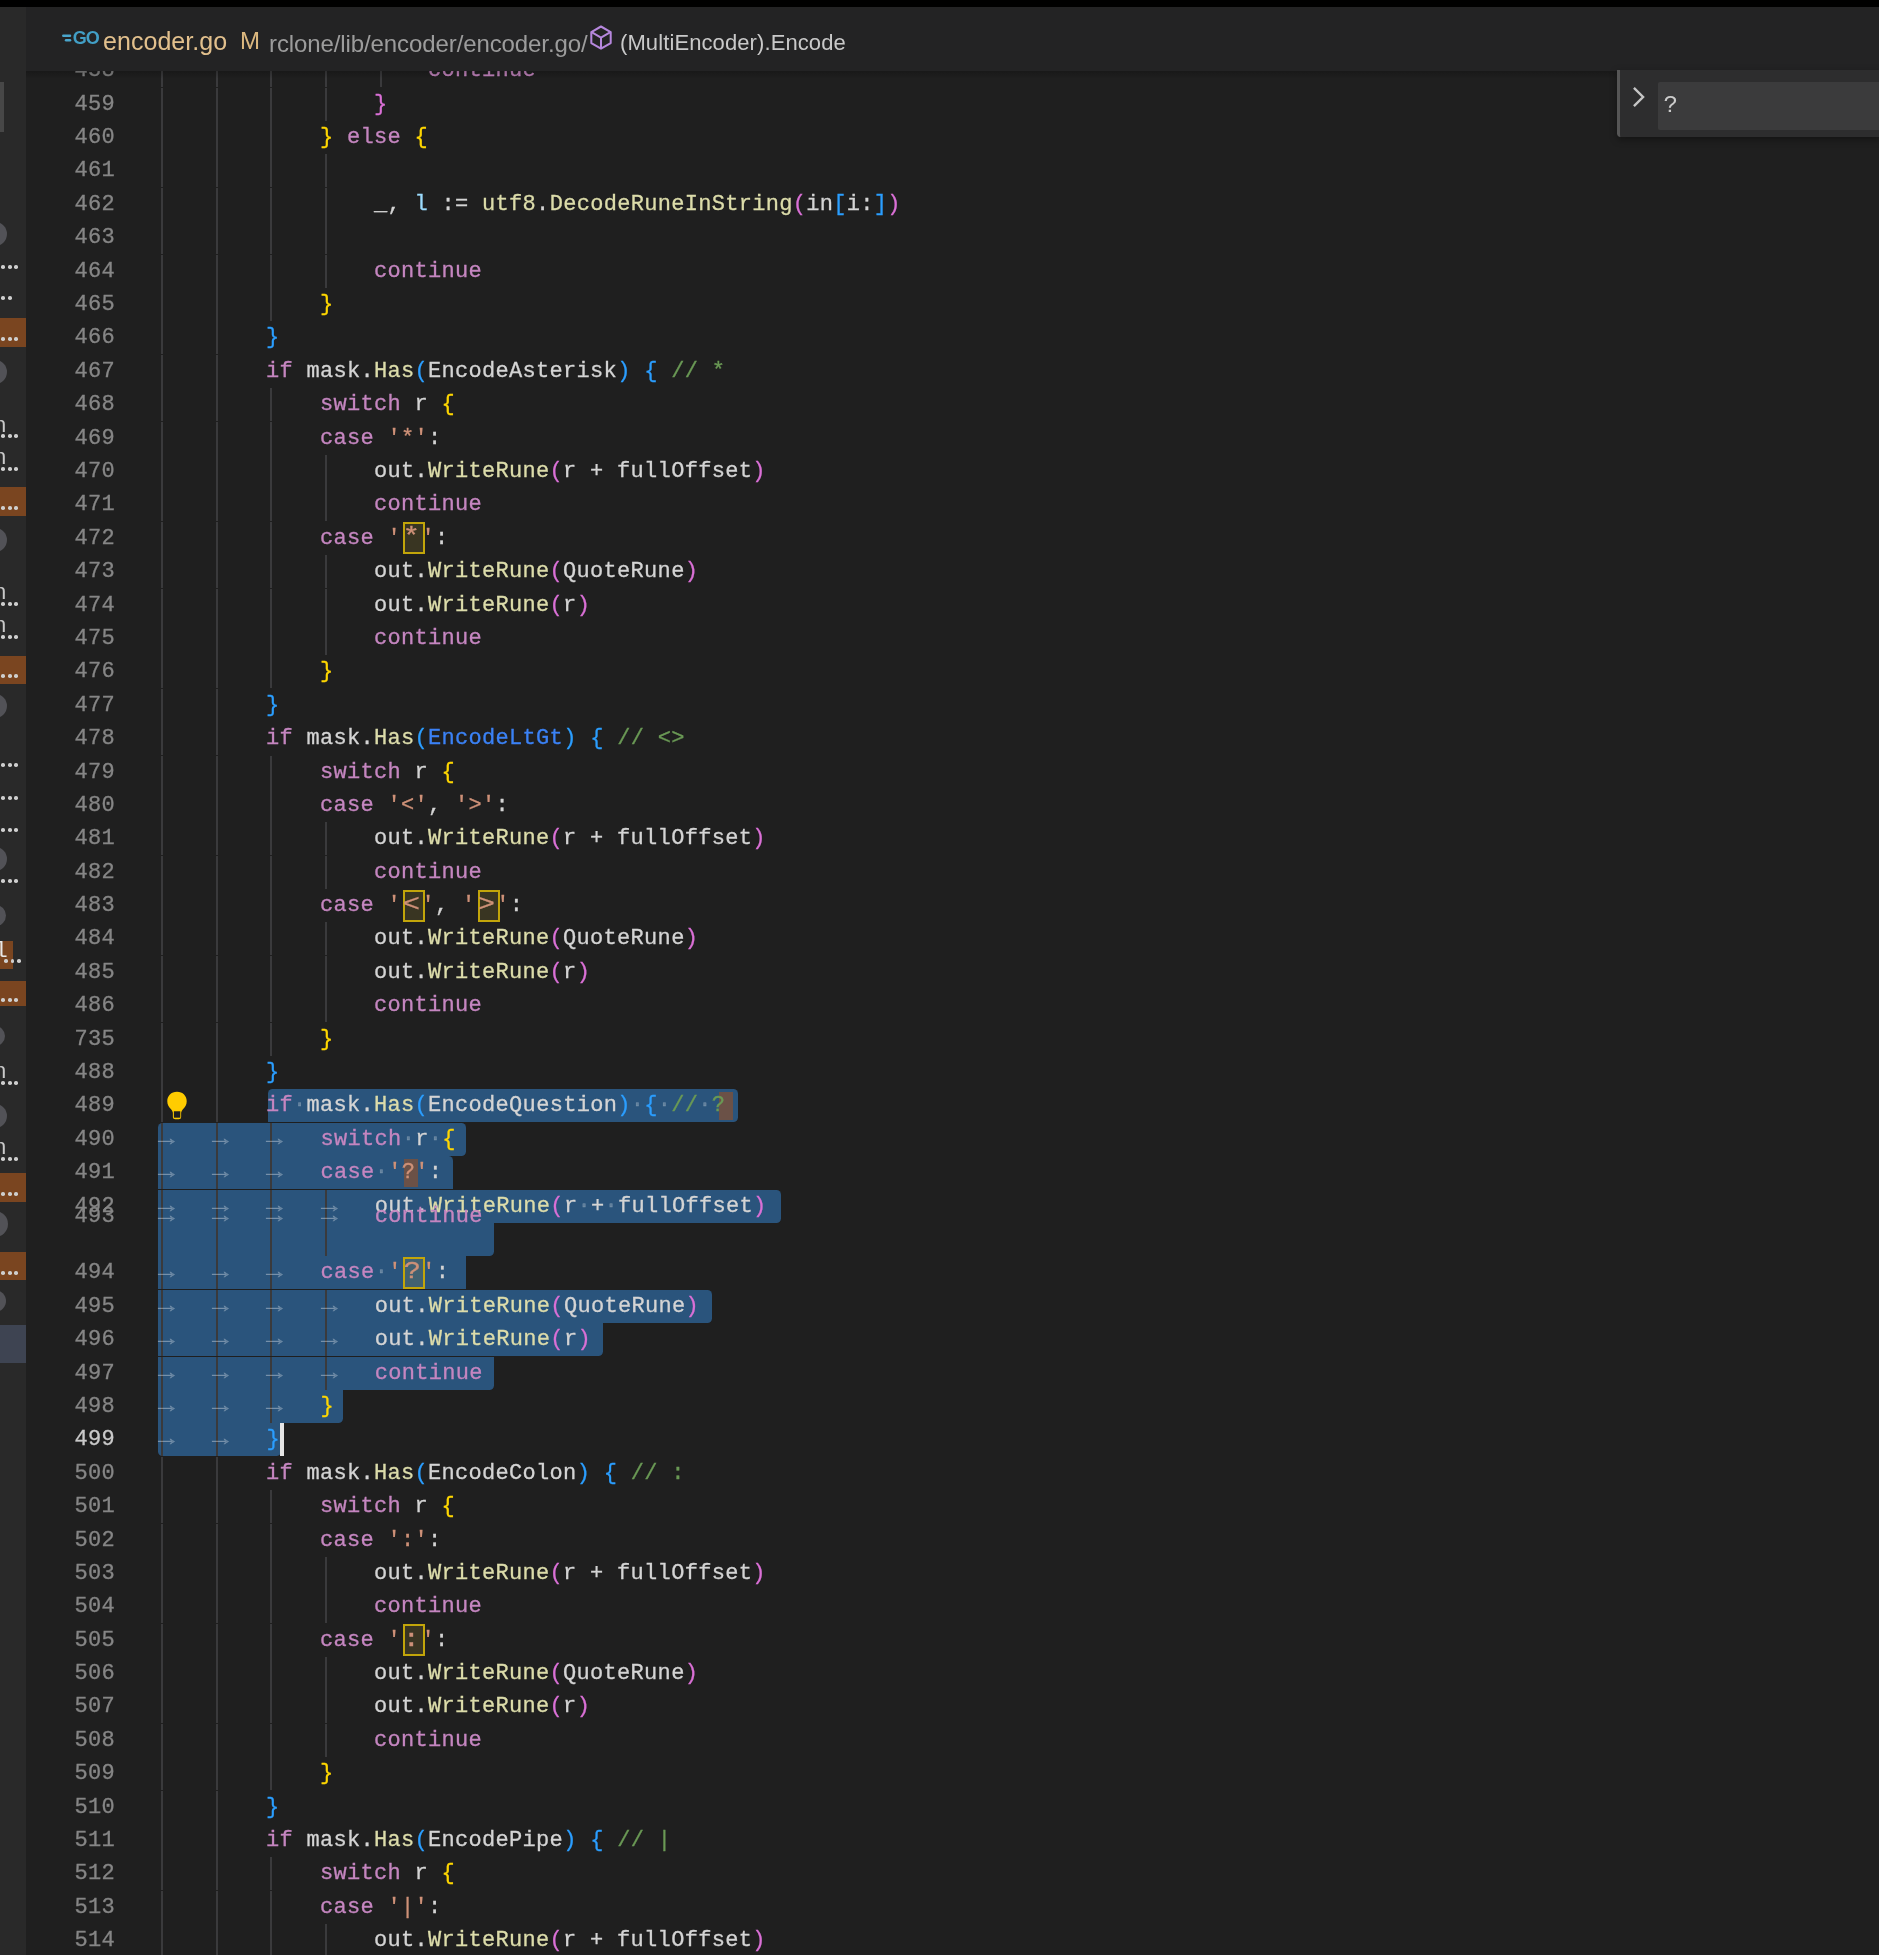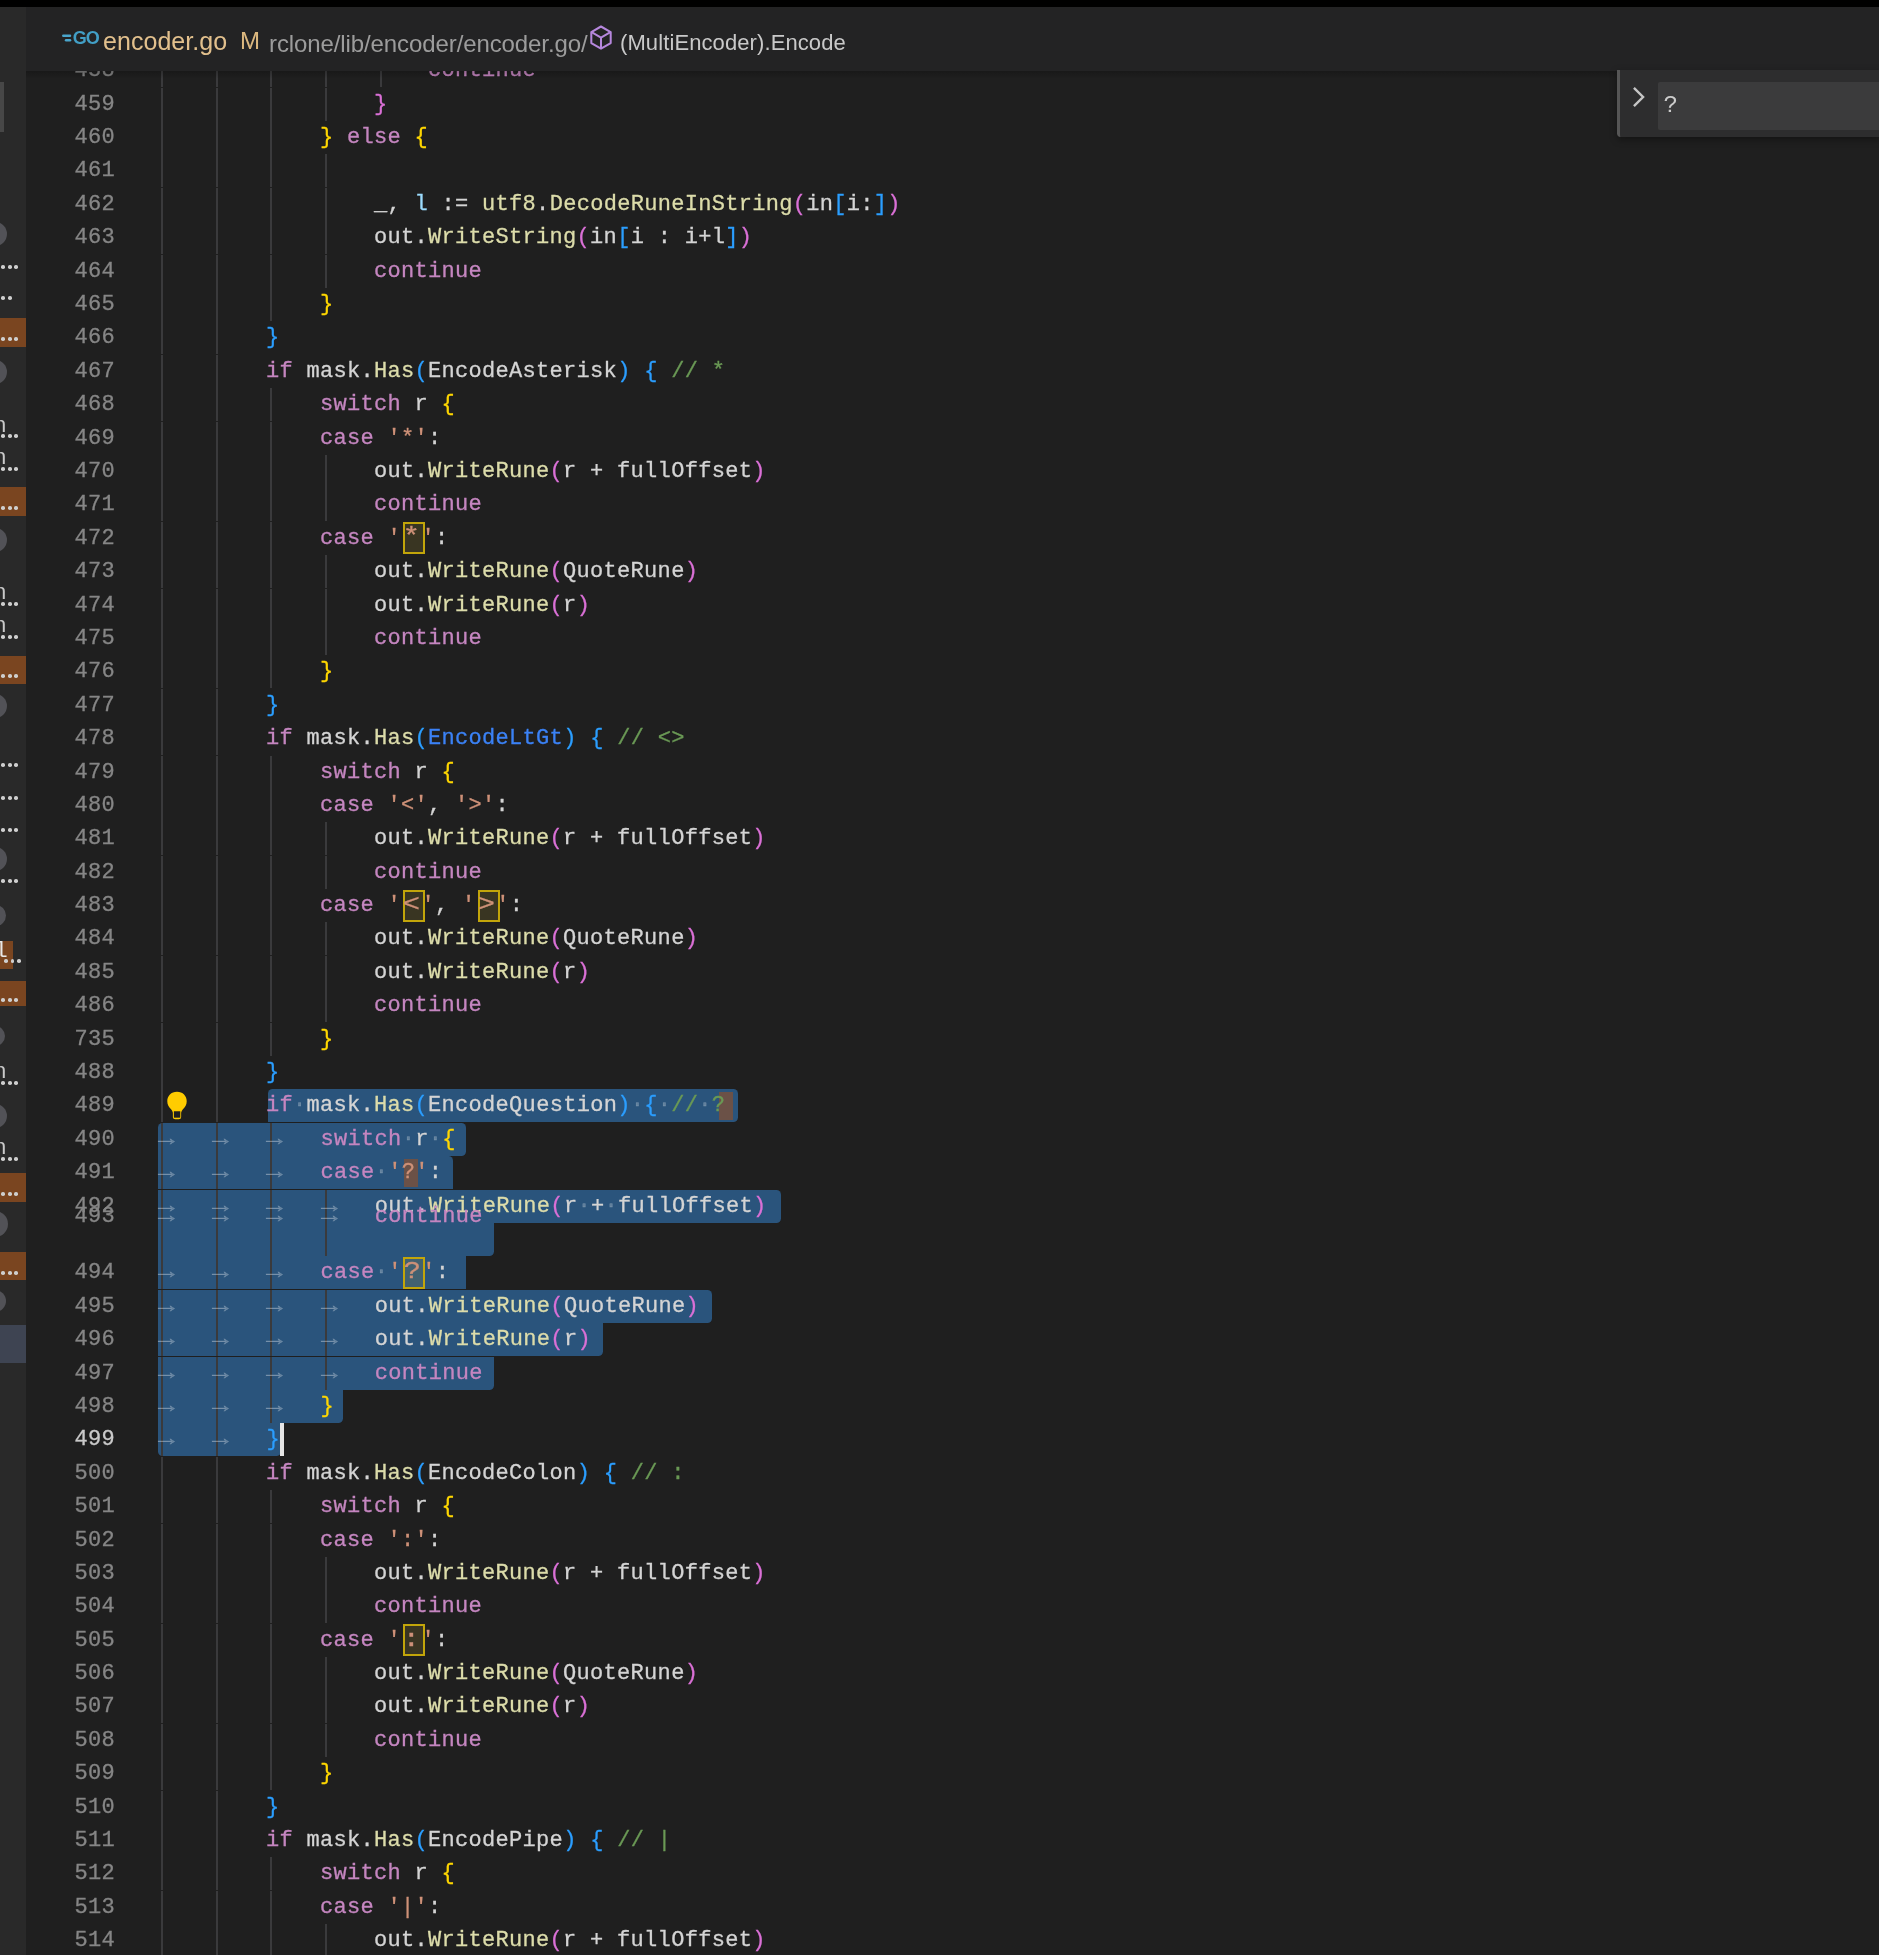--- a/index.html
+++ b/index.html
@@ -329,21 +329,20 @@
     </div>
     <div class="row" style="top:154px">
       <span class="ln">461</span>
     </div>
     <div class="row" style="top:188px">
       <span class="ln">462</span>
       <pre class="code">                <i style="color:#d4d4d4">_, </i><i style="color:#9cdcfe">l</i><i style="color:#d4d4d4"> := </i><i style="color:#dcdcaa">utf8</i><i style="color:#d4d4d4">.</i><i style="color:#dcdcaa">DecodeRuneInString</i><i style="color:#da70d6">(</i><i style="color:#d4d4d4">in</i><i style="color:#2b9eff">[</i><i style="color:#d4d4d4">i:</i><i style="color:#2b9eff">]</i><i style="color:#da70d6">)</i></pre>
     </div>
     <div class="row" style="top:221px">
       <span class="ln">463</span>
-      <pre class="code">                <i style="color:#d4d4d4">out.</i><i style="color:#dcdcaa">WriteString</i><i style="color:#da70d6">(</i><i style="color:#d4d4d4">in</i><i style="color:#2b9eff">[</i><i style="color:#d4d4d4">i : i+l</i><i style="color:#2b9eff">]</i><i style="color:#da70d6">)</i></pre>
     </div>
     <div class="row" style="top:255px">
       <span class="ln">464</span>
       <pre class="code">                <i style="color:#c586c0">continue</i></pre>
     </div>
     <div class="row" style="top:288px">
       <span class="ln">465</span>
       <pre class="code">            <i style="color:#ffd700">}</i></pre>
     </div>
     <div class="row" style="top:321px">

